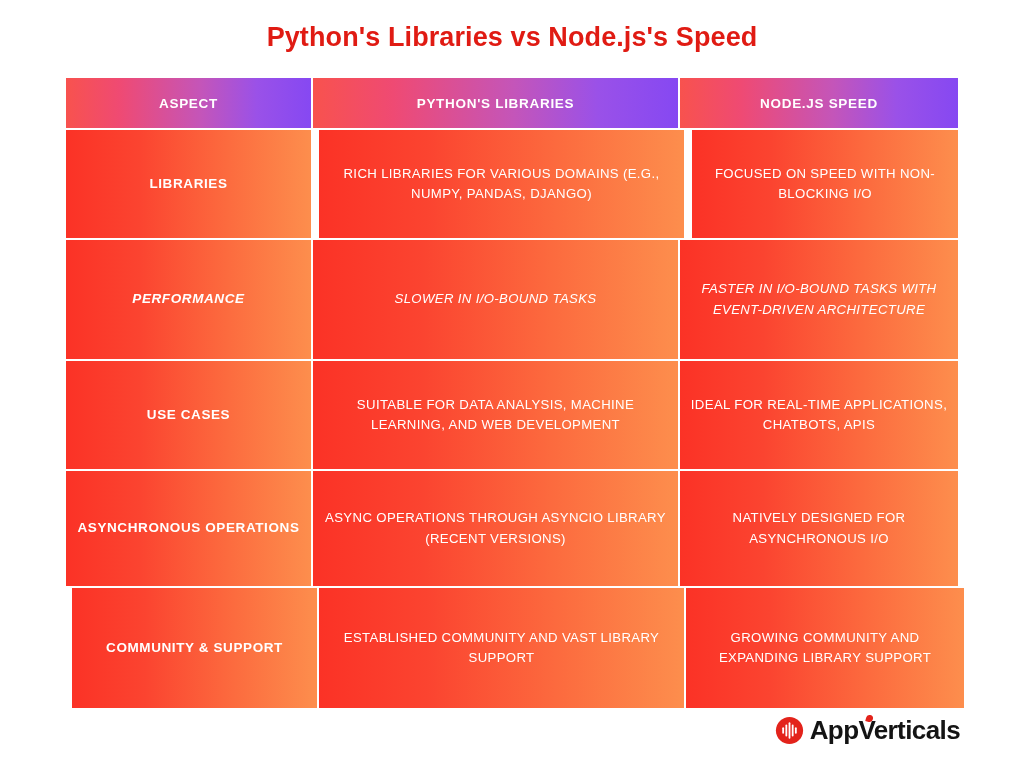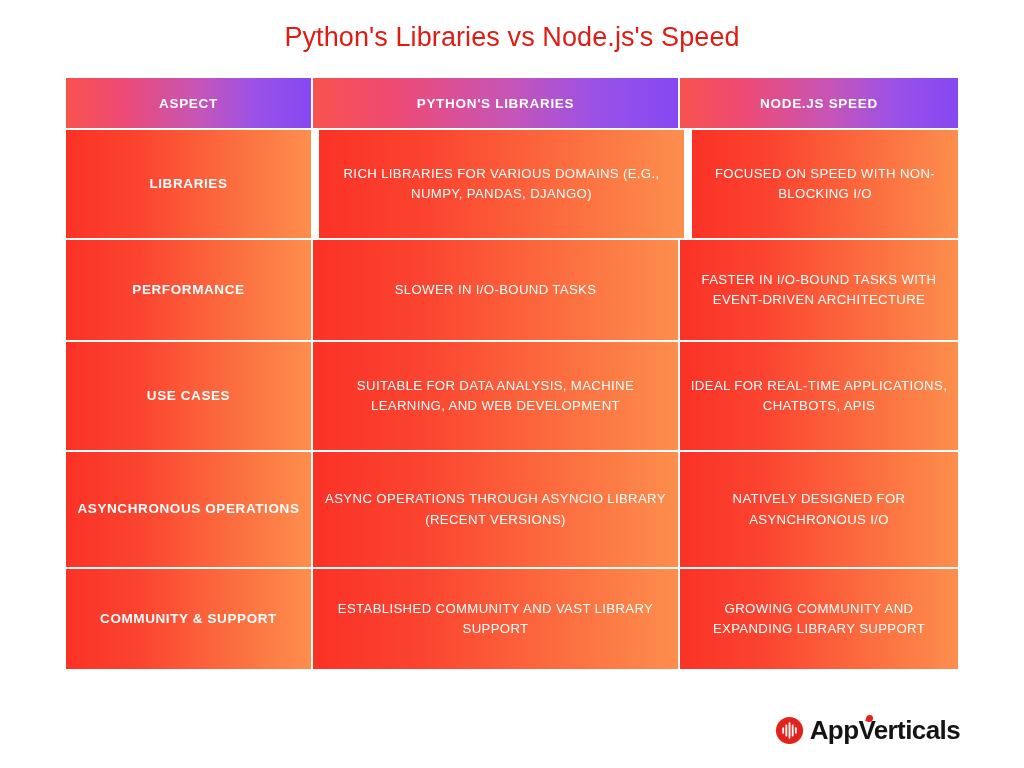--- a/index.html
+++ b/index.html
@@ -20,21 +20,21 @@
   }
 
   
   .title {
     position: absolute;
     top: 22px;
     left: 0;
     width: 1024px;
     text-align: center;
     font-size: 27px;
-    font-weight: normal;
+    font-weight: bold;
     color: #e01b13;
     letter-spacing: 0.1px;
     white-space: nowrap;
   }
 
   
   .table {
     position: absolute;
     left: 66px;
     top: 78px;
@@ -49,24 +49,24 @@
   .row {
     display: flex;
     gap: 2px;
     width: 100%;
   }
 
   .header-row { height: 50px; flex: none; }
 
   .data-row { flex: none; }
   .data-row.r0 { height: 108px; gap: 8px; }
-  .data-row.r1 { height: 100px; }
+  .data-row.r1 { height: 119px; font-style: italic; }
   .data-row.r2 { height: 108px; }
   .data-row.r3 { height: 115px; }
-  .data-row.r4 { height: 100px; }
+  .data-row.r4 { height: 120px; margin-left: 6px; }
 
   .cell {
     display: flex;
     align-items: center;
     justify-content: center;
     text-align: center;
     color: #ffffff;
     padding: 6px 10px;
     overflow: hidden;
   }

